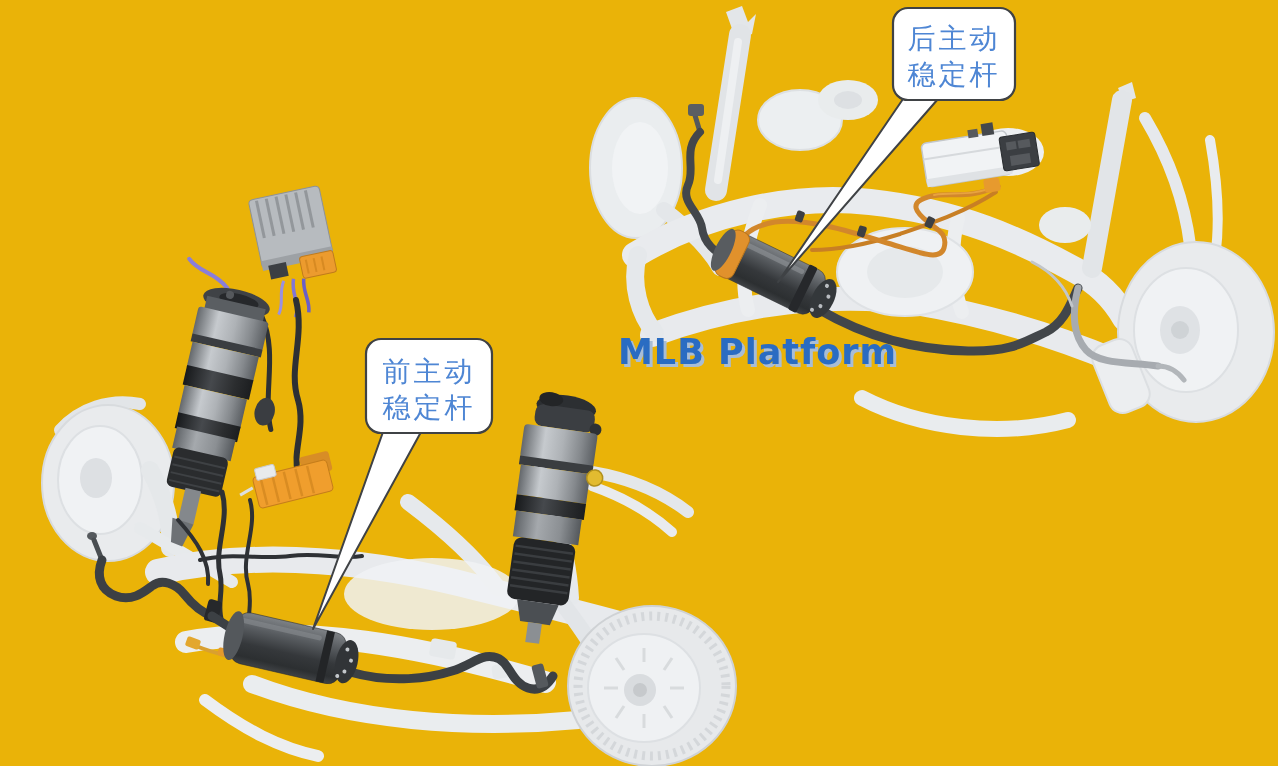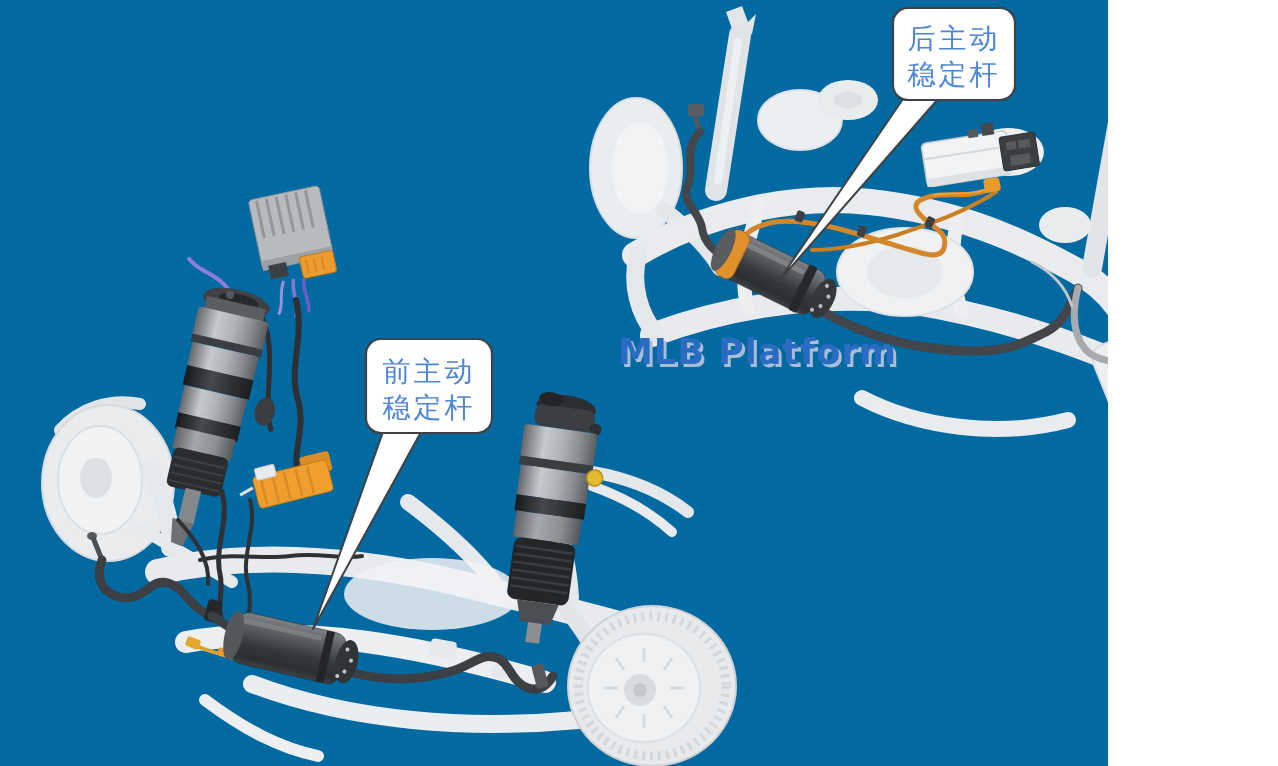--- a/index.html
+++ b/index.html
@@ -1,19 +1,19 @@
 <!DOCTYPE html>
 <html><head>
 <meta charset="utf-8">
 <style>
   html,body{margin:0;padding:0;background:#ffffff;}
   .stage{
     position:relative;
-    width:1108px;height:766px;
-    background:#0369a1;
+    width:1278px;height:766px;
+    background:#eab308;
     overflow:hidden;
     font-family:"DejaVu Sans", sans-serif;
   }
   .stage svg{position:absolute;inset:0;display:block;}
   text{font-family:"DejaVu Sans", sans-serif;}
   .callout-text{font-size:28px;letter-spacing:3px;font-weight:500;}
   .platform-text{font-size:35px;font-weight:bold;letter-spacing:1px;}
 </style>
 </head>
 <body>

